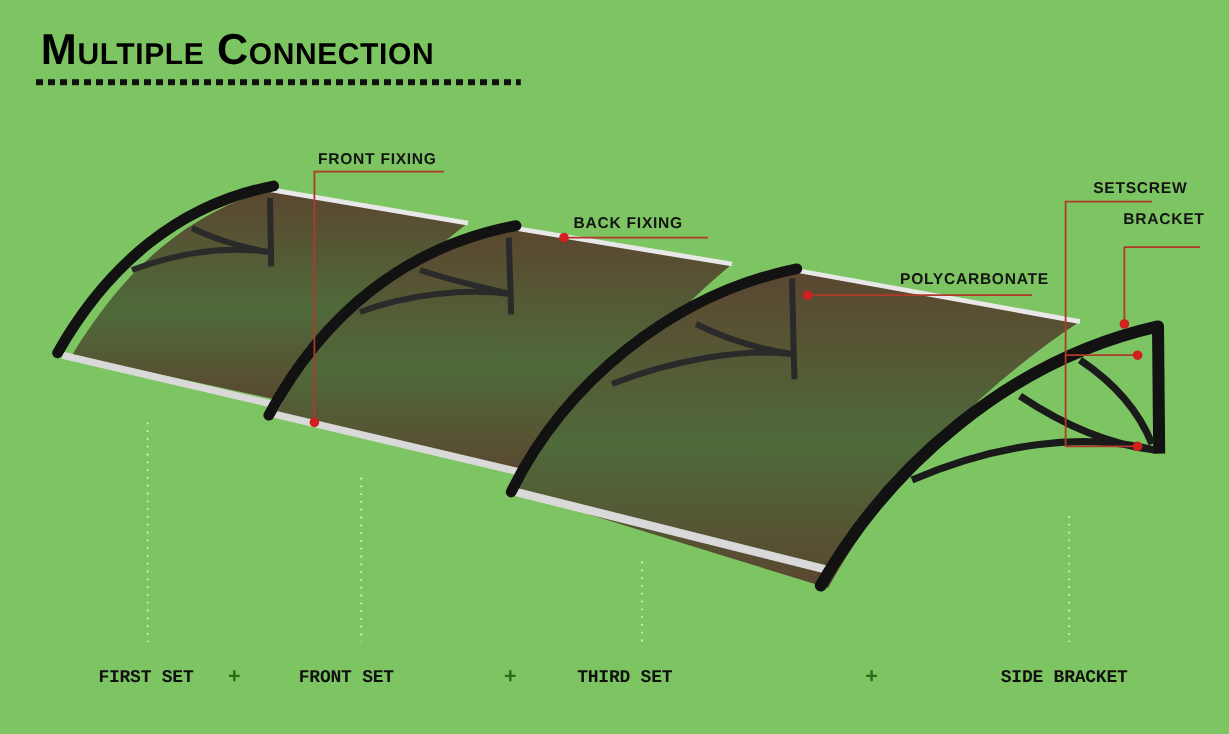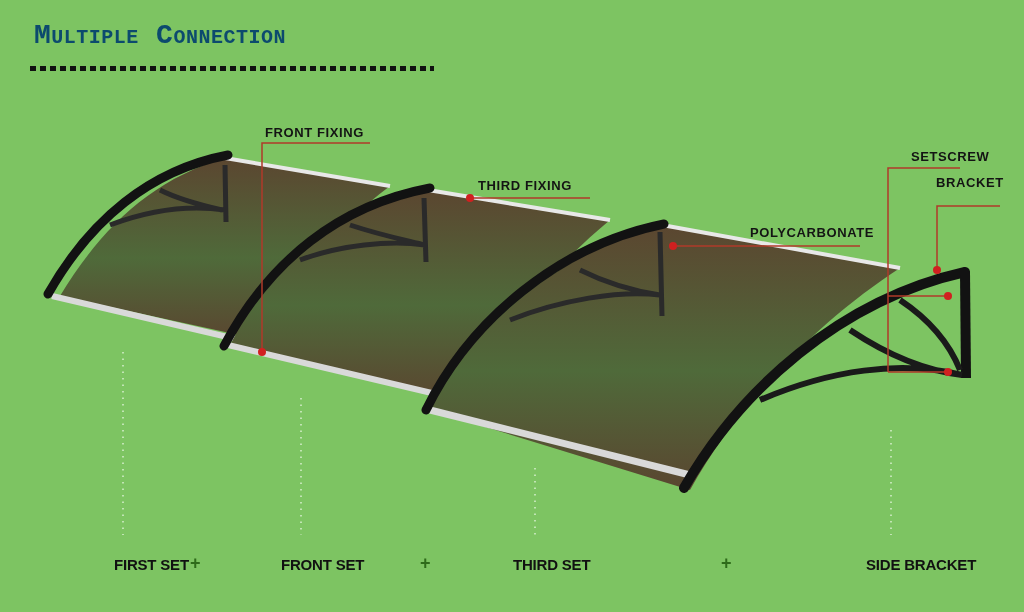--- a/index.html
+++ b/index.html
@@ -1,21 +1,21 @@
 <!DOCTYPE html>
 <html><head>
 <meta charset="utf-8">
 <style>
   html,body{margin:0;padding:0;}
   body{width:1024px;height:612px;background:#7dc462;position:relative;overflow:hidden;font-family:"Liberation Sans",sans-serif;}
-  .title{position:absolute;left:34px;top:20px;font-family:Liberation Mono, monospace;font-weight:bold;font-size:28px;color:#0c4a6e;letter-spacing:0.5px;font-variant:small-caps;}
+  .title{position:absolute;left:34px;top:20px;font-family:Liberation Sans, sans-serif;font-weight:bold;font-size:36px;color:#000000;letter-spacing:0.5px;font-variant:small-caps;}
   .title-rule{position:absolute;left:30px;top:66px;width:404px;height:5px;
     background-image:repeating-linear-gradient(90deg,#111 0 6px,transparent 6px 10px);}
   .label{position:absolute;font-family:"Liberation Sans",sans-serif;font-weight:bold;font-size:13px;color:#141414;letter-spacing:0.6px;white-space:nowrap;}
-  .bottom-label{position:absolute;top:556px;font-family:Liberation Sans, sans-serif;font-weight:bold;font-size:15px;color:#111;white-space:nowrap;letter-spacing:-0.2px;margin-left:32px;}
+  .bottom-label{position:absolute;top:556px;font-family:Liberation Mono, monospace;font-weight:bold;font-size:15px;color:#111;white-space:nowrap;letter-spacing:-0.2px;}
   .plus{position:absolute;top:553px;font-size:18px;font-weight:bold;color:#2e6b1a;}
   svg{position:absolute;left:0;top:0;}
 </style>
 </head>
 <body>
 
 <div class="title">Multiple Connection</div>
 <div class="title-rule"></div>
 
 <svg width="1024" height="612" viewBox="0 0 1024 612">
@@ -77,21 +77,21 @@
 
   <g stroke="#d8efd0" stroke-width="1.5" stroke-dasharray="1.5 5">
     <path d="M123,352 L123,535"></path>
     <path d="M301,398 L301,535"></path>
     <path d="M535,468 L535,535"></path>
     <path d="M891,430 L891,535"></path>
   </g>
 </svg>
 
 <div class="label" style="left:265px;top:125px;">FRONT FIXING</div>
-<div class="label" style="left:478px;top:178px;">THIRD FIXING</div>
+<div class="label" style="left:478px;top:178px;">BACK FIXING</div>
 <div class="label" style="left:750px;top:225px;">POLYCARBONATE</div>
 <div class="label" style="left:886px;top:149px;margin-left:25px;">SETSCREW</div>
 <div class="label" style="left:936px;top:175px;">BRACKET</div>
 
 <div class="bottom-label" style="left:82px;">FIRST SET</div>
 <div class="plus" style="left:190px;">+</div>
 <div class="bottom-label" style="left:249px;">FRONT SET</div>
 <div class="plus" style="left:420px;">+</div>
 <div class="bottom-label" style="left:481px;">THIRD SET</div>
 <div class="plus" style="left:721px;">+</div>

